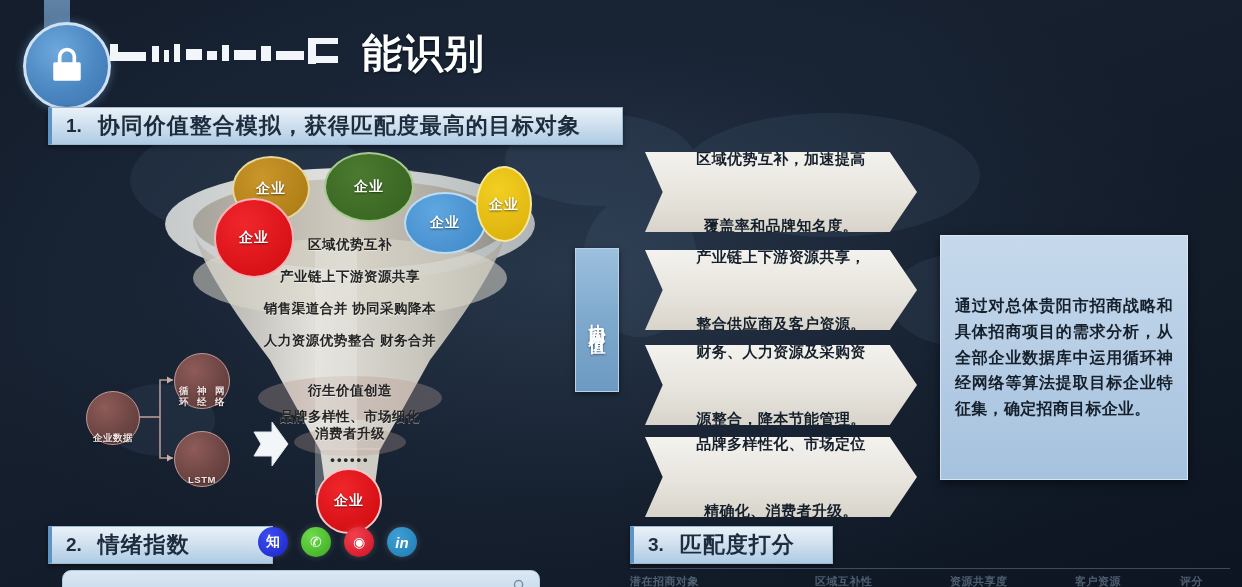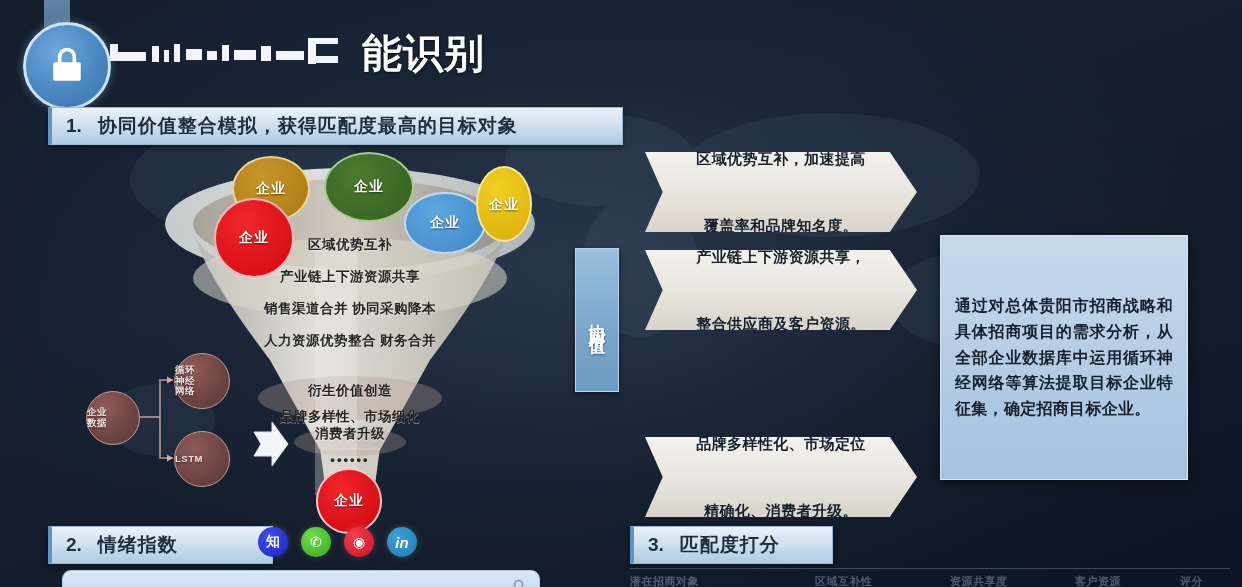--- a/index.html
+++ b/index.html
@@ -34,45 +34,45 @@
   .title .glitch i{position:absolute;background:#f2f6fb;display:block;}
   .title .tail{font-size:40px;font-weight:700;color:#fdfefe;letter-spacing:1px;
                text-shadow:0 1px 3px rgba(0,0,0,.6);line-height:1;margin-left:14px;}
 
   
   .sechdr{position:absolute;height:36px;display:flex;align-items:center;
           background:linear-gradient(180deg,#e9f1f8 0%,#cfe0ef 48%,#aecbe3 100%);
           border:1px solid #9bb9d2;border-left:4px solid #5e93c4;
           box-shadow:0 2px 5px rgba(0,0,0,.45);padding:0 16px 0 14px;}
   .sechdr .num{font-size:19px;font-weight:700;color:#1d2d3e;margin-right:16px;}
-  .sechdr .lbl{font-size:19px;font-weight:700;color:#1d2d3e;letter-spacing:1px;}
+  .sechdr .lbl{font-size:22px;font-weight:700;color:#1d2d3e;letter-spacing:1px;}
 
   #hdr1{left:48px;top:107px;width:540px;}
   #hdr2{left:48px;top:526px;width:190px;}
   #hdr3{left:630px;top:526px;width:168px;}
 
   
   .funnel-wrap{position:absolute;left:120px;top:150px;width:460px;height:380px;}
   .funnel-wrap svg.fn{position:absolute;left:0;top:0;width:460px;height:380px;}
 
   .ent{position:absolute;border-radius:50%;display:flex;align-items:center;
        justify-content:center;color:#fff;font-size:14px;font-weight:700;
        letter-spacing:1px;text-shadow:0 1px 2px rgba(0,0,0,.55);}
   .ent.v{flex-direction:column;line-height:1.02;}
 
   .fn-line{position:absolute;width:100%;text-align:center;color:#242424;
            font-size:13.5px;font-weight:700;letter-spacing:.5px;
-           text-shadow:0 1px 0 rgba(255,255,255,.45);white-space:nowrap;font-family:Liberation Serif, serif;}
+           text-shadow:0 1px 0 rgba(255,255,255,.45);white-space:nowrap;}
   .fn-dots{position:absolute;width:100%;text-align:center;color:#2b2b2b;
            font-size:13px;font-weight:700;letter-spacing:2px;}
 
   
   .net{position:absolute;left:78px;top:345px;width:160px;height:145px;}
-  .node{position:absolute;border-radius:50%;display:flex;align-items:flex-start;
-        justify-content:center;flex-direction:column;
+  .node{position:absolute;border-radius:50%;display:flex;align-items:flex-end;
+        justify-content:center;flex-direction:row;
         background:radial-gradient(circle at 35% 30%,#8e5b58 0%,#6b4442 60%,#553735 100%);
         border:1.5px solid #c49a96;color:#f4e7e5;font-size:9.5px;font-weight:700;
         line-height:1.15;letter-spacing:.5px;text-align:center;
         text-shadow:0 1px 2px rgba(0,0,0,.6);}
   .net svg{position:absolute;left:0;top:0;width:160px;height:145px;}
 
   .arrow-right{position:absolute;left:250px;top:418px;width:40px;height:52px;}
 
   
   .vlabel{position:absolute;left:575px;top:248px;width:42px;height:142px;
@@ -276,20 +276,24 @@
   </div>
 
   <div class="chev" id="chev1">
     <div class="ln">区域优势互补，加速提高</div>
     <div class="ln">覆盖率和品牌知名度。</div>
   </div>
   <div class="chev" id="chev2">
     <div class="ln">产业链上下游资源共享，</div>
     <div class="ln">整合供应商及客户资源。</div>
   </div>
+  <div class="chev" id="chev3">
+    <div class="ln">财务、人力资源及采购资</div>
+    <div class="ln">源整合，降本节能管理。</div>
+  </div>
   <div class="chev" id="chev4">
     <div class="ln">品牌多样性化、市场定位</div>
     <div class="ln">精确化、消费者升级。</div>
   </div>
 
   <div class="infopanel">
     <p>通过对总体贵阳市招商战略和具体招商项目的需求分析，从全部企业数据库中运用循环神经网络等算法提取目标企业特征集，确定招商目标企业。</p>
   </div>
 
   <div class="sechdr" id="hdr2">

